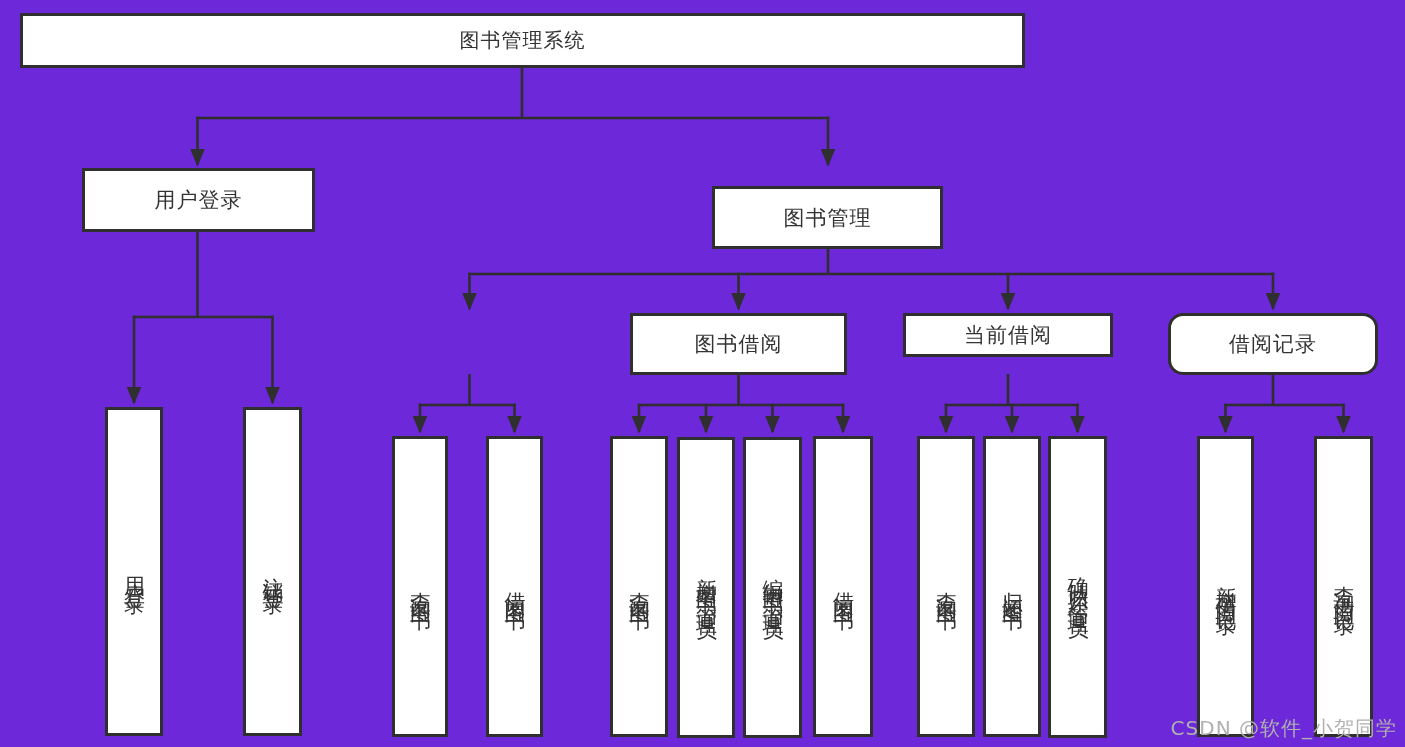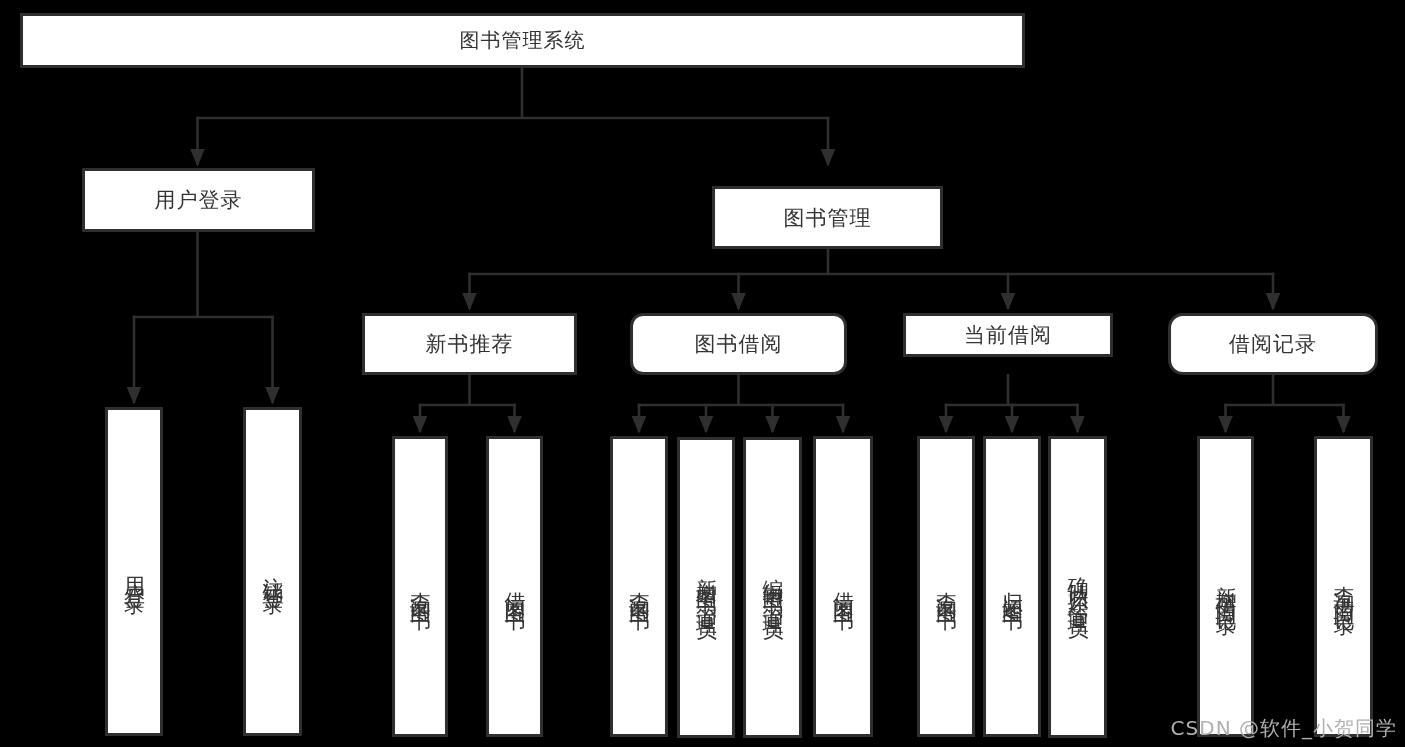--- a/index.html
+++ b/index.html
@@ -5,21 +5,21 @@
   html, body {
     margin: 0;
     padding: 0;
     background: #ffffff;
     font-family: "DejaVu Sans", "Liberation Sans", sans-serif;
   }
   .canvas {
     position: relative;
     width: 1405px;
     height: 747px;
-    background: #000000;
+    background: #6d28d9;
     overflow: hidden;
   }
   .connectors {
     position: absolute;
     left: 0; top: 0;
     width: 1405px;
     height: 747px;
   }
   .connectors line {
     stroke: #2f2f2f;
@@ -117,24 +117,21 @@
     <span class="hlabel">图书管理系统</span>
   </div>
 
   <div class="box" style="left:82px; top:168px; width:233px; height:64px;">
     <span class="hlabel">用户登录</span>
   </div>
   <div class="box" style="left:712px; top:186px; width:231px; height:63px;">
     <span class="hlabel">图书管理</span>
   </div>
 
-  <div class="box" style="left:362px; top:313px; width:215px; height:62px;">
-    <span class="hlabel">新书推荐</span>
-  </div>
-  <div class="box" style="left:630px; top:313px; width:217px; height:62px;border-radius:13px;">
+  <div class="box" style="left:630px; top:313px; width:217px; height:62px;">
     <span class="hlabel">图书借阅</span>
   </div>
   <div class="box" style="left:903px; top:313px; width:210px; height:44px;">
     <span class="hlabel">当前借阅</span>
   </div>
   <div class="box" style="left:1168px; top:313px; width:210px; height:62px;border-radius:15px;">
     <span class="hlabel">借阅记录</span>
   </div>
 
   <div class="box leaf" style="left:105px; top:407px; width:58px; height:329px;">

